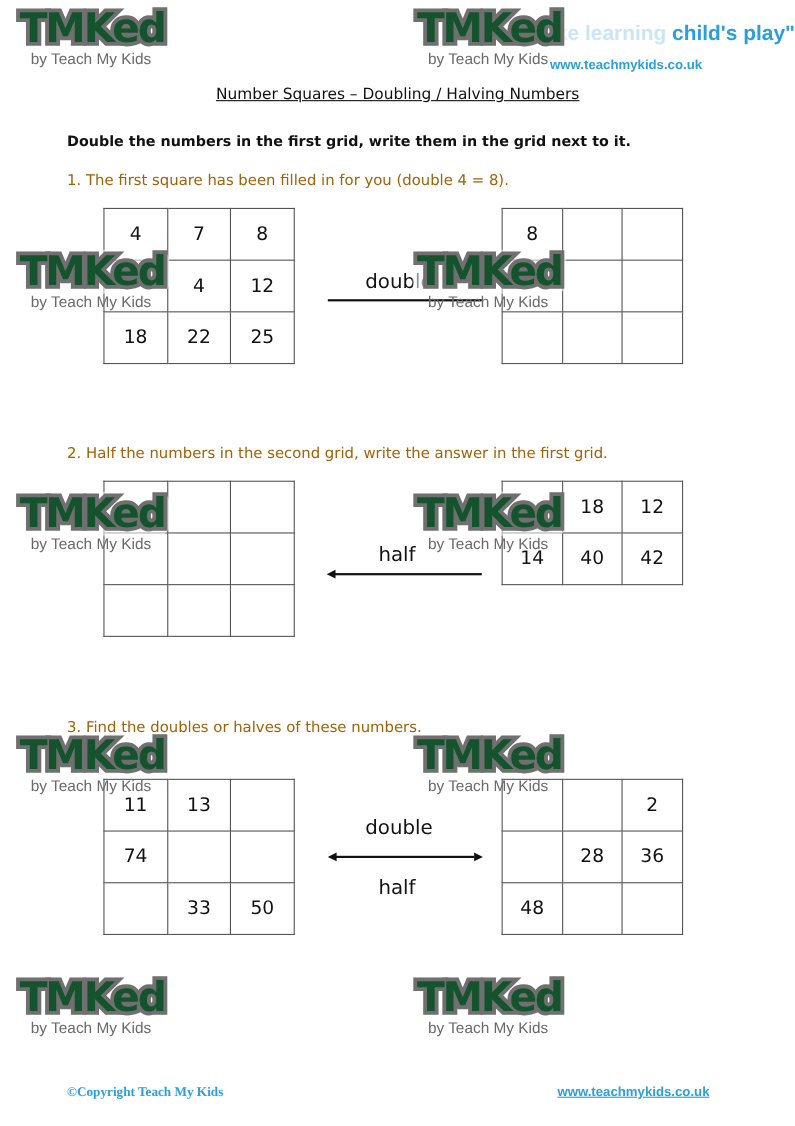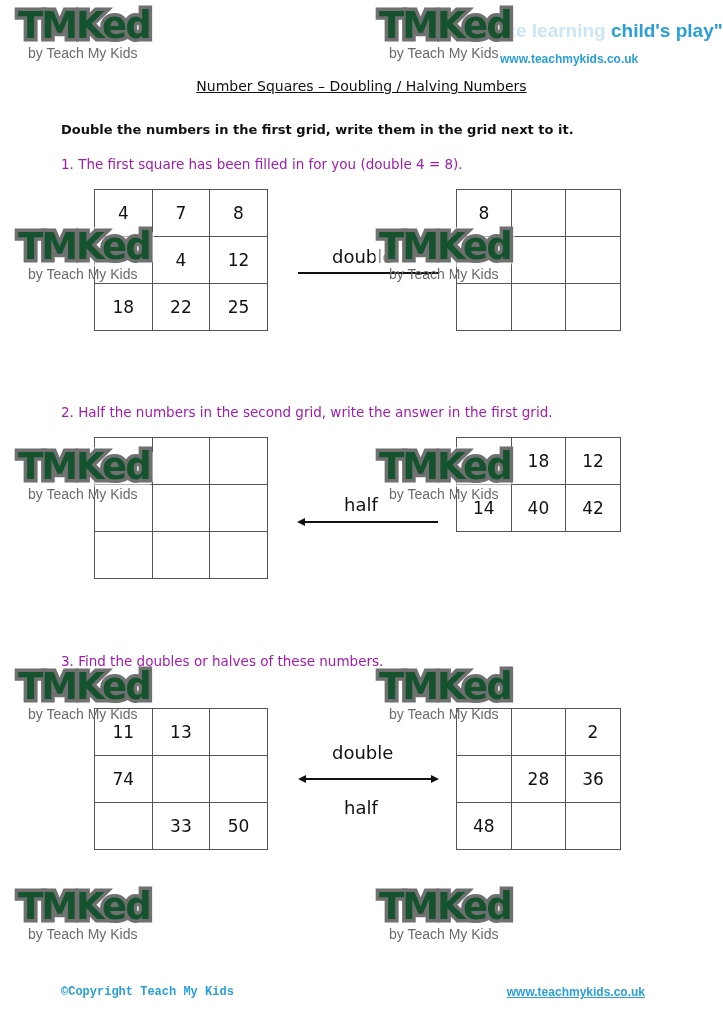--- a/index.html
+++ b/index.html
@@ -5,37 +5,37 @@
     * { box-sizing: border-box; margin: 0; padding: 0; }
     html, body { width: 723px; height: 1024px; background: #ffffff; overflow: hidden; }
     body { position: relative; font-family: "DejaVu Sans", sans-serif; color: #111; }
 
     .header-tagline { position: absolute; left: 470px; top: 20px; font-family: "Liberation Sans", sans-serif; font-weight: bold; font-size: 19px; color: #2a9fd8; }
     .header-tagline .faded { color: #c9e6f5; }
     .header-url { position: absolute; left: 500px; top: 52px; font-family: "Liberation Sans", sans-serif; font-weight: bold; font-size: 12px; color: #2a9fd8; }
 
     .title { position: absolute; left: 0; width: 723px; top: 78px; text-align: center; font-family: "DejaVu Sans", sans-serif; font-size: 14px; font-weight: normal; text-decoration: underline; color: #111; }
     .instruction { position: absolute; left: 61px; top: 122px; font-size: 13px; font-weight: bold; color: #111; }
-    .question { position: absolute; left: 61px; font-size: 13.5px; color: #a21caf; }
+    .question { position: absolute; left: 61px; font-size: 13.5px; color: #a16207; }
 
     .grid { position: absolute; border-collapse: collapse; }
     .grid td { border: 1.3px solid #555; text-align: center; vertical-align: middle; font-size: 17px; color: #111; font-family: "DejaVu Sans", sans-serif; }
     .grid.left td { width: 57.6px; height: 47px; }
     .grid.right td { width: 54.6px; height: 47px; }
 
     .op-label { position: absolute; font-size: 18px; color: #111; }
     .op-line { position: absolute; height: 1.5px; background: #111; }
     .arrowhead-left { position: absolute; width: 0; height: 0; border-top: 4px solid transparent; border-bottom: 4px solid transparent; border-right: 8px solid #111; }
     .arrowhead-right { position: absolute; width: 0; height: 0; border-top: 4px solid transparent; border-bottom: 4px solid transparent; border-left: 8px solid #111; }
 
     .watermark { position: absolute; width: 130px; height: 60px; pointer-events: none; }
     .wm-logo { position: absolute; left: 2px; top: 0; font-family: "DejaVu Sans", sans-serif; font-weight: bold; font-size: 37px; letter-spacing: -2px; color: #14532d; -webkit-text-stroke: 7px #707070; paint-order: stroke fill; line-height: 40px; background: rgba(255,255,255,0.55); padding: 0 4px; border-radius: 10px; }
     .wm-sub { position: absolute; left: 16px; top: 39px; font-family: "Liberation Sans", sans-serif; font-size: 14px; color: #6a6a6a; white-space: nowrap; }
 
-    .footer-copy { position: absolute; left: 61px; top: 985px; font-family: Liberation Mono, monospace; font-weight: bold; font-size: 12px; color: #2a9fd8; text-align: center; }
+    .footer-copy { position: absolute; left: 61px; top: 985px; font-family: Liberation Serif, serif; font-weight: bold; font-size: 12px; color: #2a9fd8; text-align: center; }
     .footer-link { position: absolute; right: 78px; top: 985px; font-family: "Liberation Sans", sans-serif; font-weight: bold; font-size: 12px; color: #2a9fd8; text-decoration: underline; }
   </style>
 </head>
 <body>
 
 <div class="header-tagline"><span class="faded">"Make learning </span><span>child's play"</span></div>
 <div class="header-url">www.teachmykids.co.uk</div>
 
 <div class="title">Number Squares – Doubling / Halving Numbers</div>
 <div class="instruction">Double the numbers in the first grid, write them in the grid next to it.</div>

